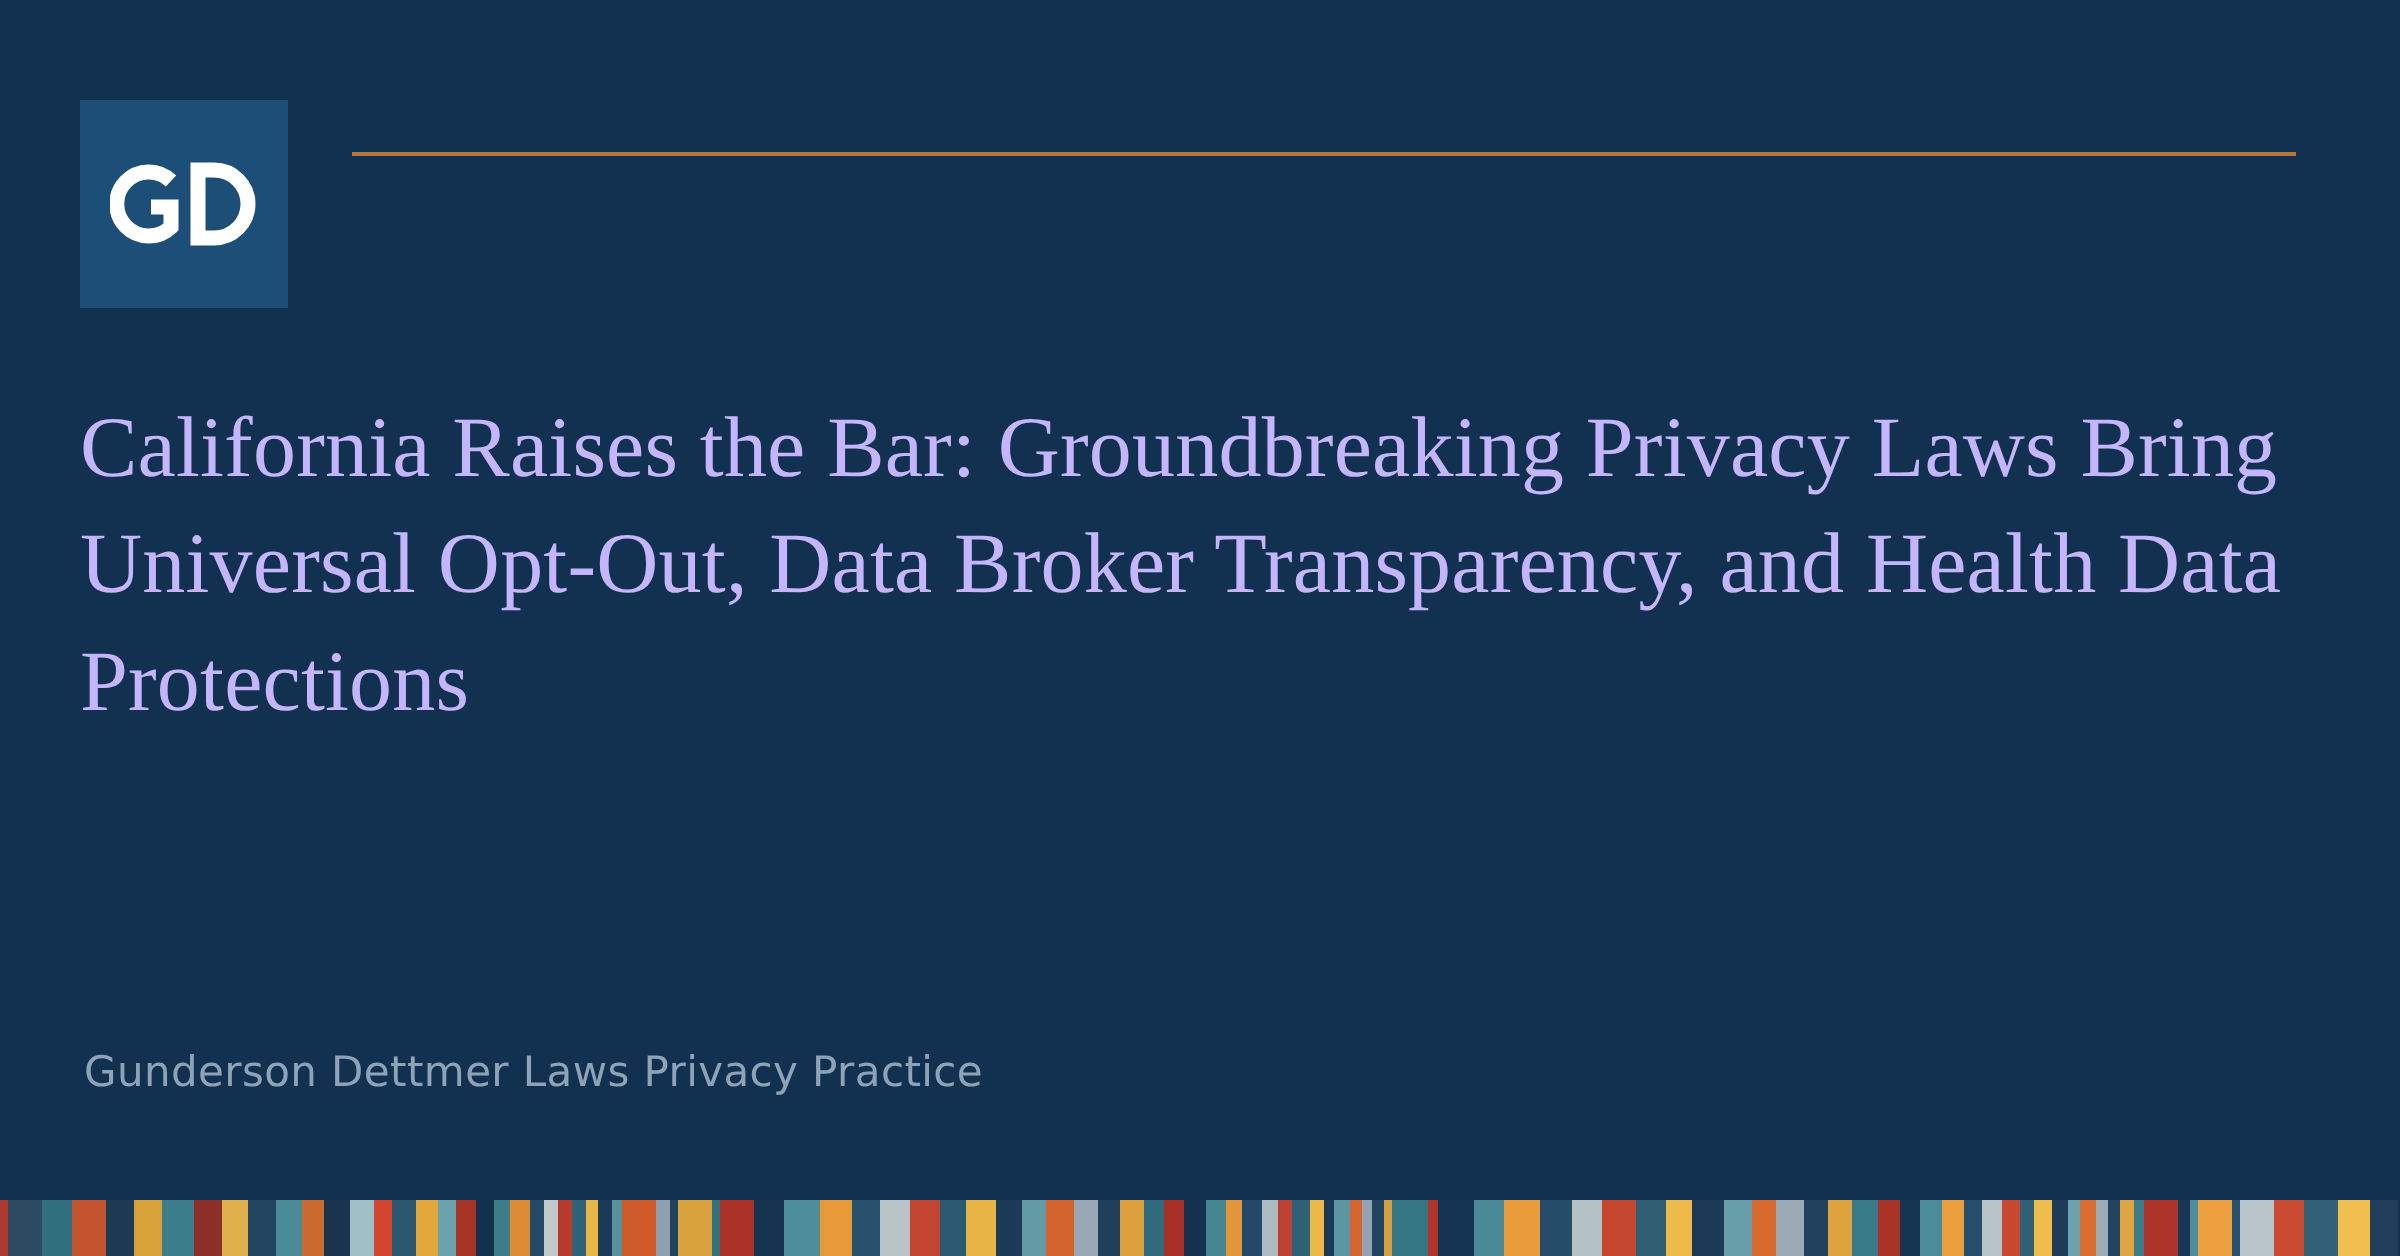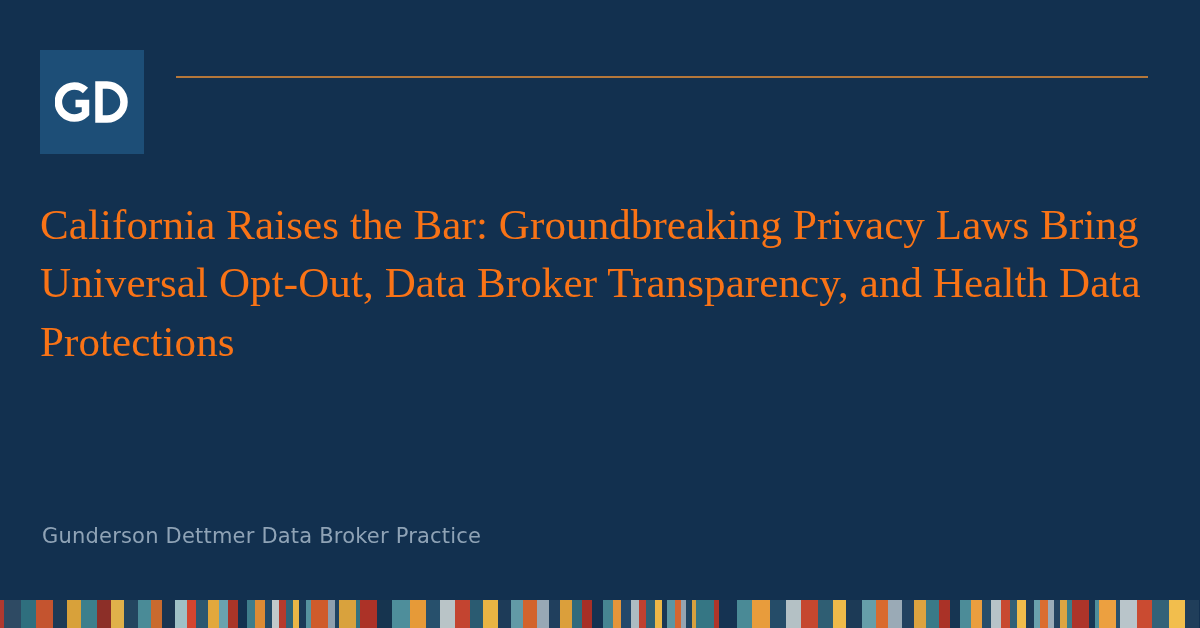--- a/index.html
+++ b/index.html
@@ -63,21 +63,21 @@
 
   
   #headline {
     position: absolute;
     left: 40px;
     top: 196px;
     width: 1110px;
     font-family: "Liberation Serif", "DejaVu Serif", serif;
     font-size: 43px;
     line-height: 1.36;
-    color: #f97316;
+    color: #c4b5fd;
     letter-spacing: 0.1px;
   }
 
   
   #practice {
     position: absolute;
     left: 42px;
     top: 524px;
     font-family: "DejaVu Sans", "Liberation Sans", sans-serif;
     font-size: 21px;
@@ -116,21 +116,21 @@
     </div>
 
     <div id="brand-block">
       <div id="brand-rule"></div>
     </div>
 
   </div>
 
   <div id="headline">California Raises the Bar: Groundbreaking Privacy Laws Bring Universal Opt-Out, Data Broker Transparency, and Health Data Protections</div>
 
-  <div id="practice">Gunderson Dettmer Data Broker Practice</div>
+  <div id="practice">Gunderson Dettmer Laws Privacy Practice</div>
 
   <div id="stripe-bar">
       <div class="stripe" style="background: rgb(176, 57, 47); width: 4.38px;"></div>
       <div class="stripe" style="background: rgb(46, 74, 99); width: 16.65px;"></div>
       <div class="stripe" style="background: rgb(47, 111, 126); width: 14.9px;"></div>
       <div class="stripe" style="background: rgb(196, 84, 47); width: 16.65px;"></div>
       <div class="stripe" style="background: rgb(29, 58, 85); width: 14.9px;"></div>
       <div class="stripe" style="background: rgb(216, 161, 58); width: 14.02px;"></div>
       <div class="stripe" style="background: rgb(60, 127, 140); width: 15.78px;"></div>
       <div class="stripe" style="background: rgb(140, 47, 40); width: 14.02px;"></div>

